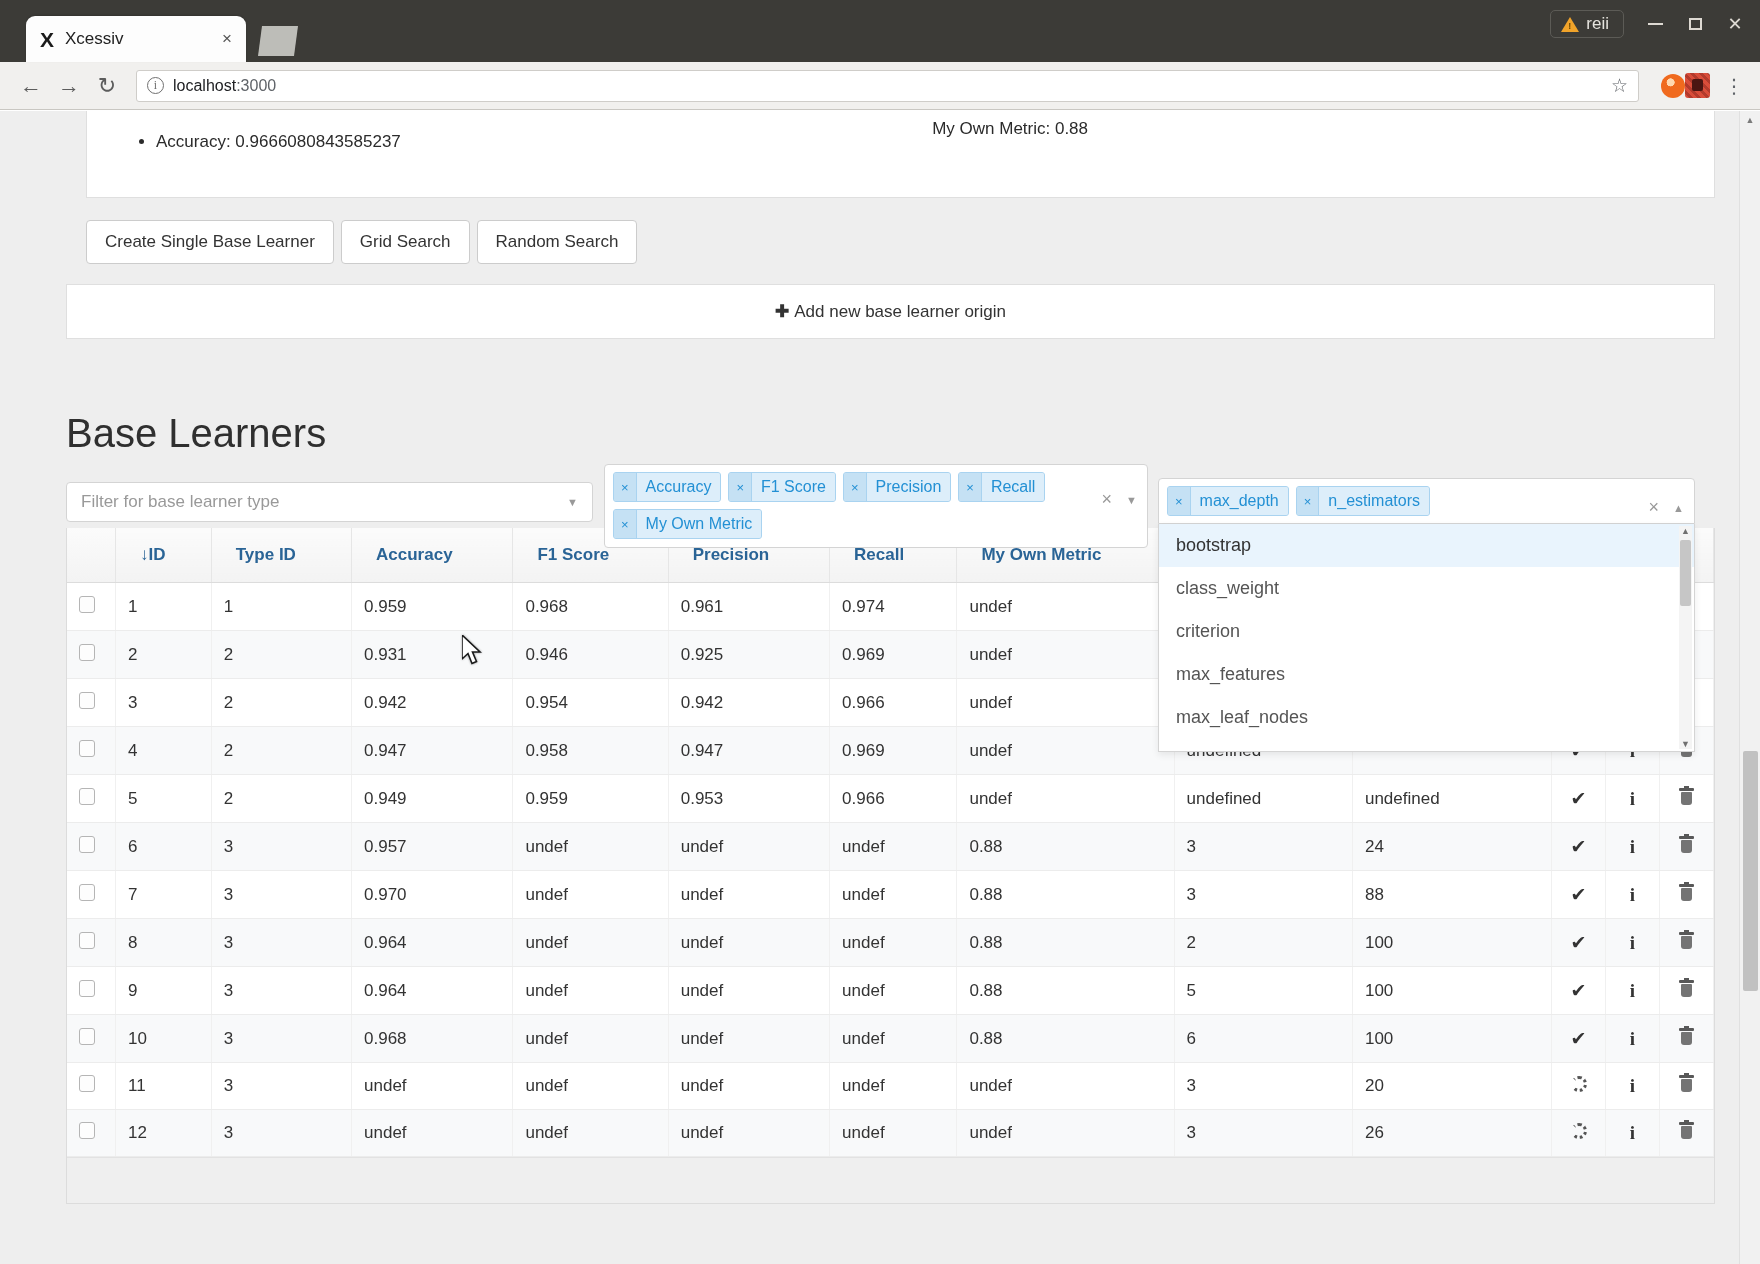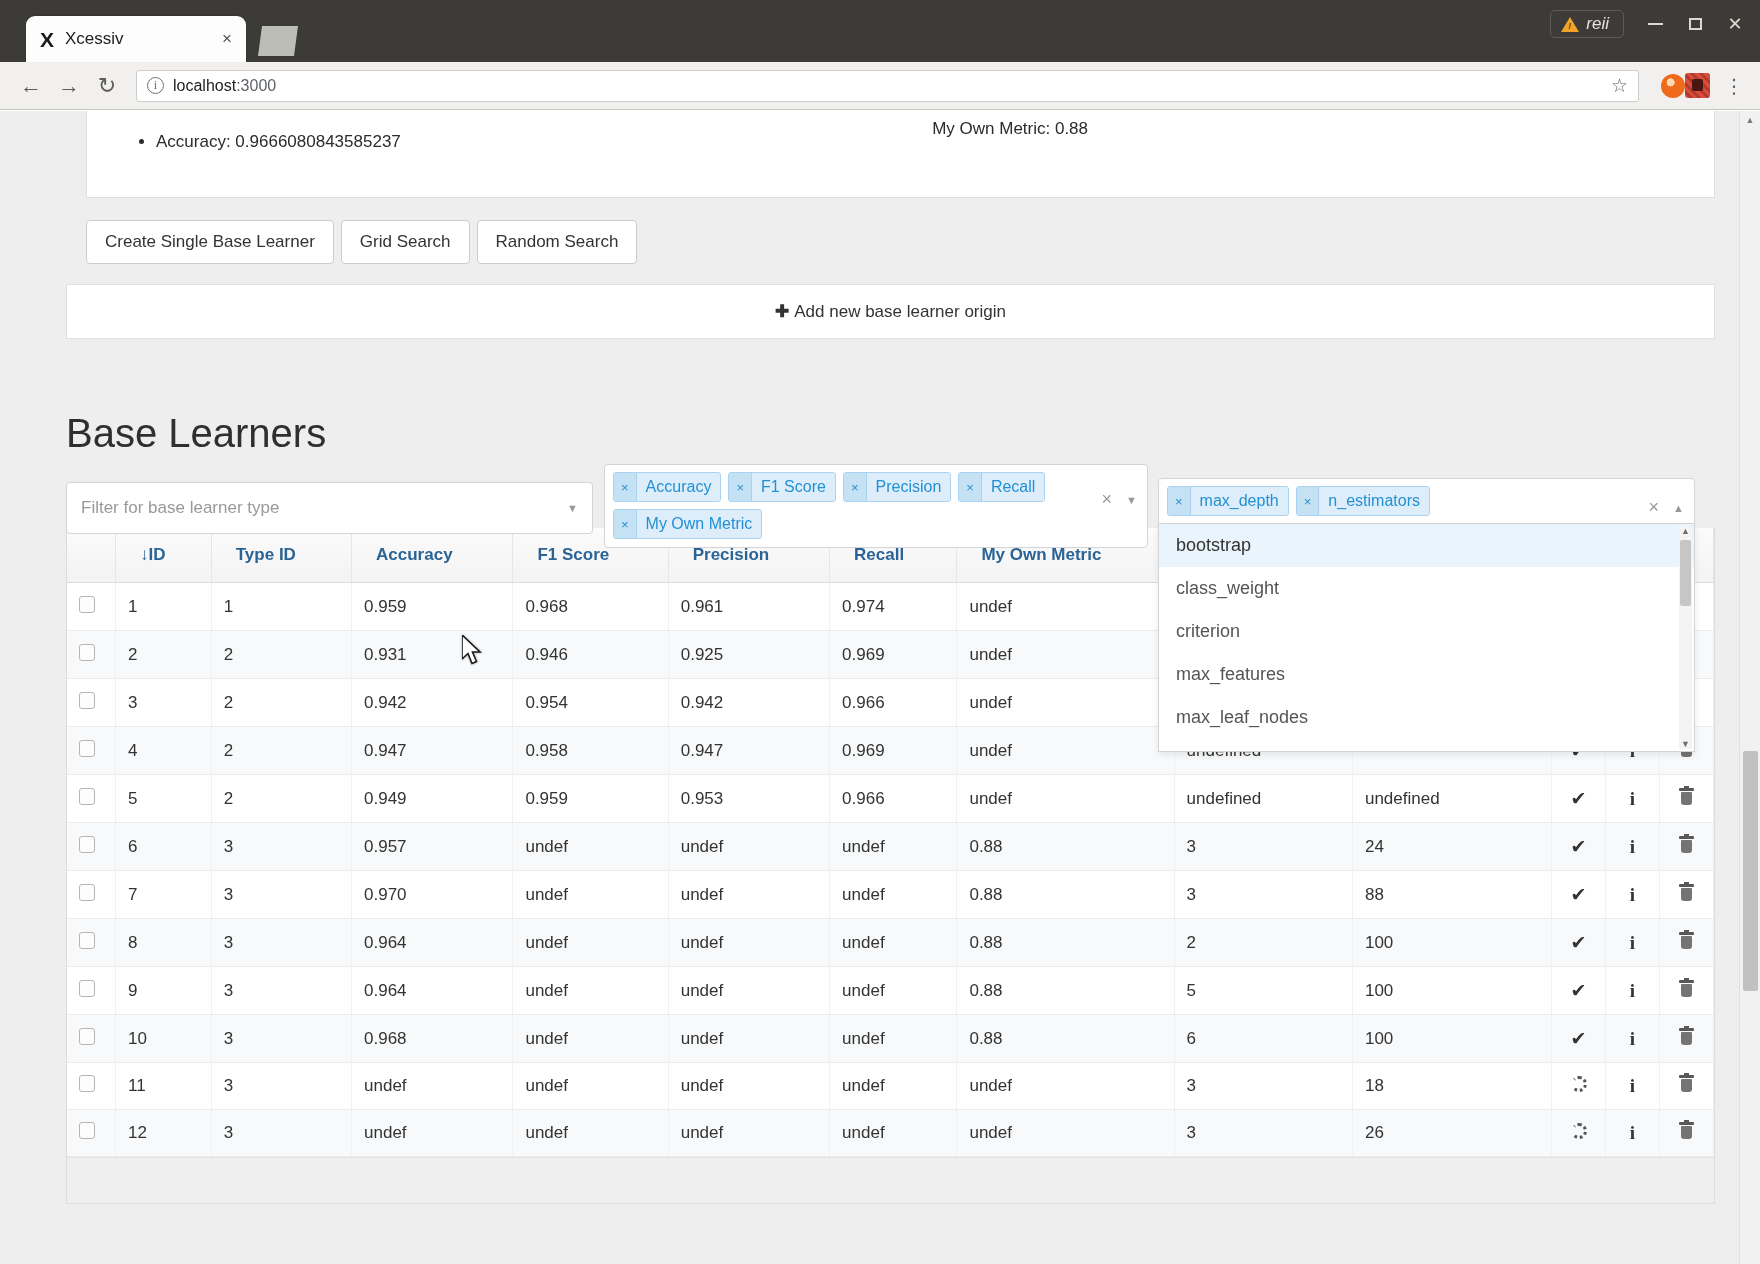--- a/index.html
+++ b/index.html
@@ -44,21 +44,21 @@
     clip-path: polygon(10% 0, 100% 0, 90% 100%, 0 100%);
   }
   .winbtns {
     position: absolute; right: 6px; top: 8px;
     display: flex; align-items: center; gap: 2px;
   }
   .profile-pill {
     display: flex; align-items: center; gap: 7px;
     border: 1px solid #5c5b56; border-radius: 5px;
     padding: 3px 14px 3px 10px; margin-right: 10px;
-    color: #e6e4de; font-size: 17px; font-style: italic;
+    color: #e6e4de; font-size: 17px;
   }
   .warn-tri {
     width: 0; height: 0;
     border-left: 9px solid transparent; border-right: 9px solid transparent;
     border-bottom: 15px solid #f0a32a; position: relative;
   }
   .warn-tri::after{
     content:"!"; position:absolute; left:-2px; top:4px; font-size:9px; color:#6b4600; font-weight:700;
   }
   .winbtn {
@@ -146,21 +146,21 @@
     margin: 72px 0 0 66px;
     font-size: 40px; font-weight: 400; color:#2f2f2f;
     font-family:"Liberation Sans", sans-serif;
   }
 
   .filterbar {
     position: relative; margin: 26px 24px 0 66px; height: 46px;
     display: flex; align-items: flex-start;
   }
   .select-plain {
-    width: 527px; height: 52px;
+    width: 527px; height: 40px;
     background:#fff; border:1px solid #d4d4d4; border-radius:4px;
     display:flex; align-items:center; padding: 0 14px;
     font-size: 17px; color: #999;
   }
   .select-plain .caret { margin-left:auto; color:#999; font-size:11px; }
 
   .multiselect {
     position:absolute; left: 538px; top: -18px; width: 544px;
     background:#fff; border:1px solid #d4d4d4; border-radius:4px;
     padding: 7px 8px 8px 8px; z-index: 9;
@@ -561,21 +561,21 @@
               <tr>
                 <td class="cb"><span class="cbox"></span></td>
                 <td>11</td>
                 <td>3</td>
                 <td>undef</td>
                 <td>undef</td>
                 <td>undef</td>
                 <td>undef</td>
                 <td>undef</td>
                 <td>3</td>
-                <td>18</td>
+                <td>20</td>
                 <td class="ic"><span class="spinner"></span></td>
                 <td class="ic"><span class="ibtn">i</span></td>
                 <td class="ic"><span class="trash"><span class="lid"></span><span class="body"></span></span></td>
               </tr>
               <tr>
                 <td class="cb"><span class="cbox"></span></td>
                 <td>12</td>
                 <td>3</td>
                 <td>undef</td>
                 <td>undef</td>

